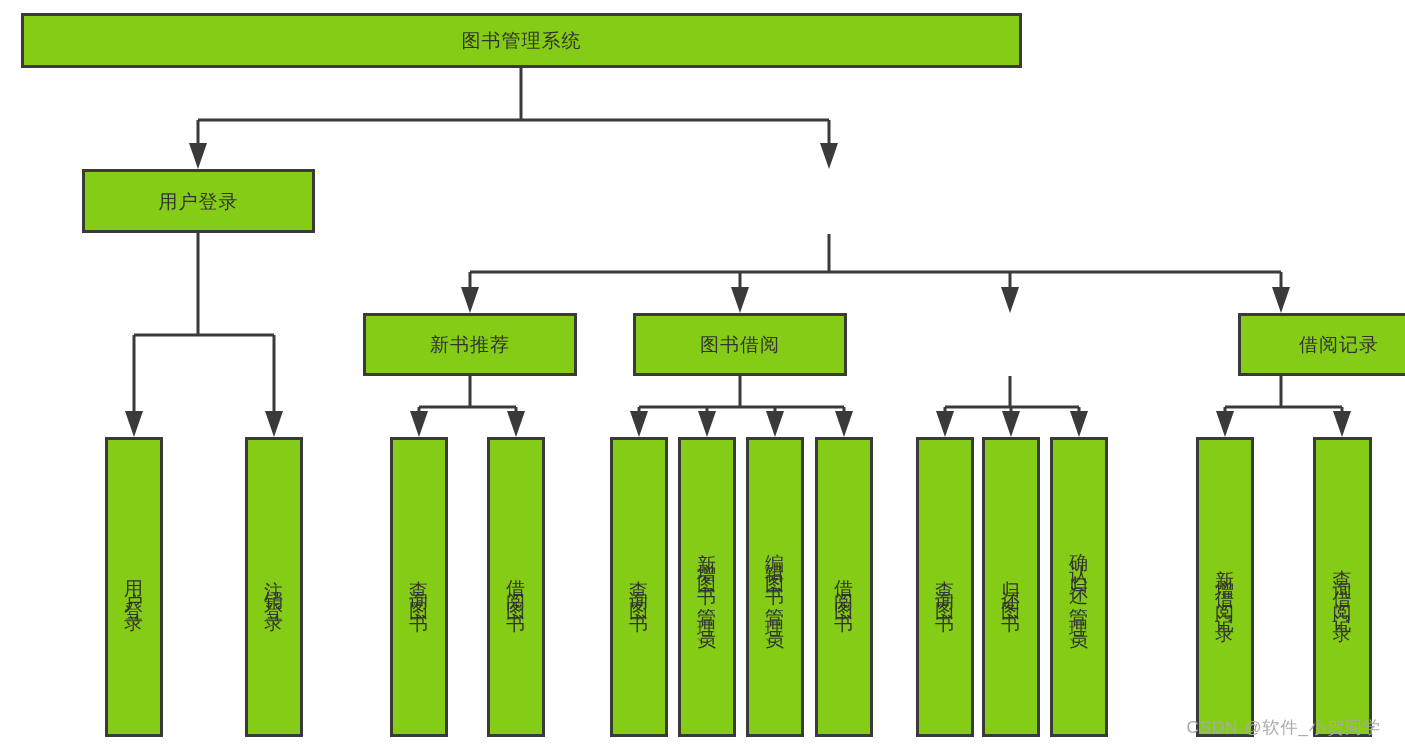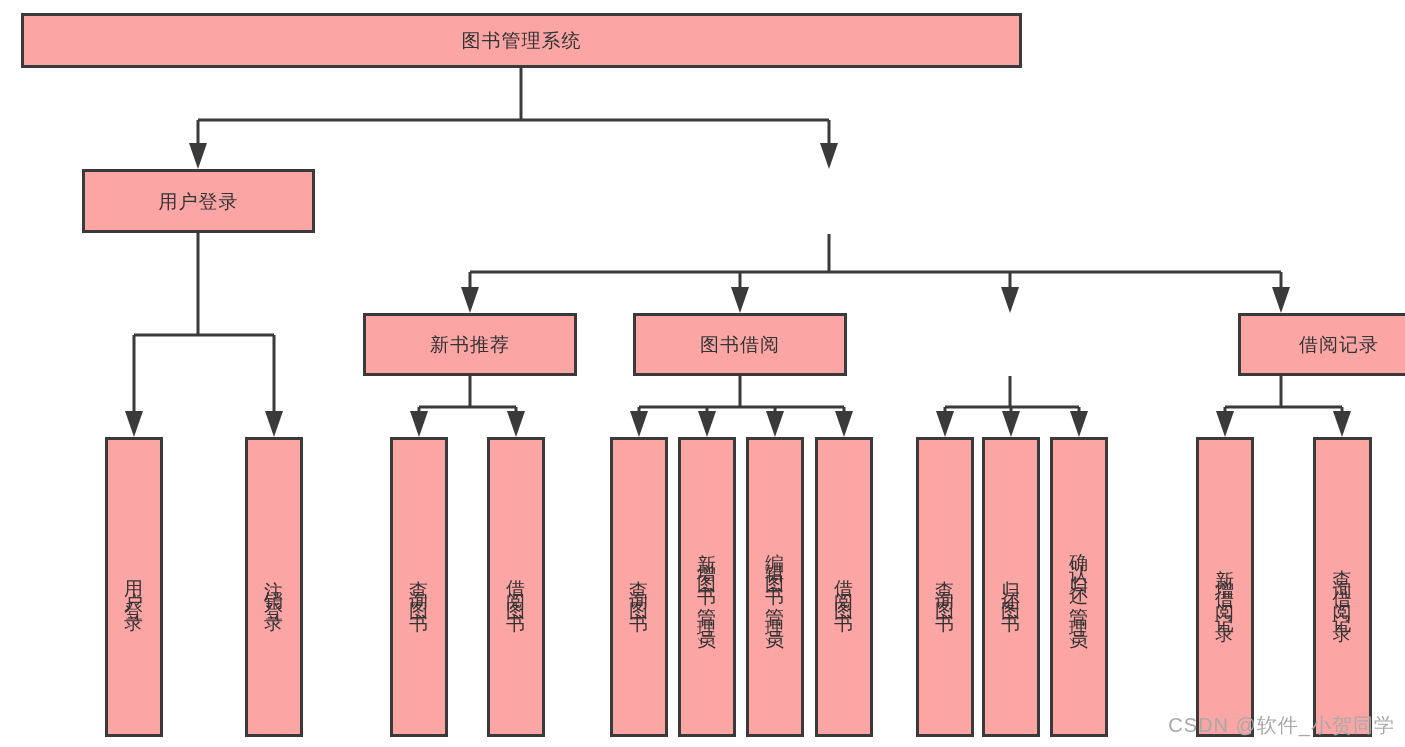--- a/index.html
+++ b/index.html
@@ -17,42 +17,42 @@
     overflow:hidden;
   }
   .connector-layer{
     position:absolute;left:0;top:0;width:1405px;height:747px;
     pointer-events:none;
   }
   .node{
     position:absolute;
     box-sizing:border-box;
     border:3px solid var(--line);
-    background:#fca5a5;
+    background:#84cc16;
     display:flex;
     align-items:center;
     justify-content:center;
     color:var(--text);
     font-size:19px;
     line-height:1;
     letter-spacing:1px;
     white-space:nowrap;
   }
   .node.v{
     writing-mode:vertical-rl;
     text-orientation:mixed;
     letter-spacing:11px;
     font-size:19px;
   }
   .watermark{
     position:absolute;
-    right:10px;
+    right:24px;
     bottom:8px;
     color:var(--watermark);
-    font-size:20px;
+    font-size:17px;
     letter-spacing:1px;
     z-index:5;
   }
 </style>
 </head>
 <body>
 
 <div class="canvas">
 
   <svg class="connector-layer" width="1405" height="747" viewBox="0 0 1405 747" xmlns="http://www.w3.org/2000/svg">

